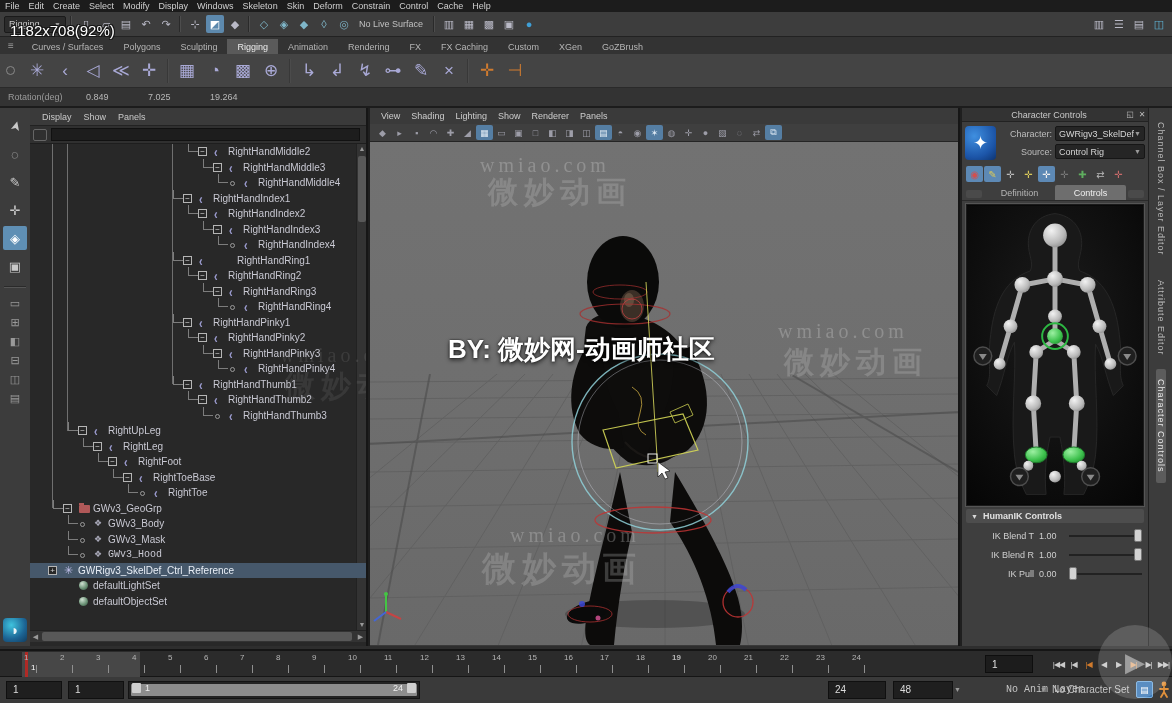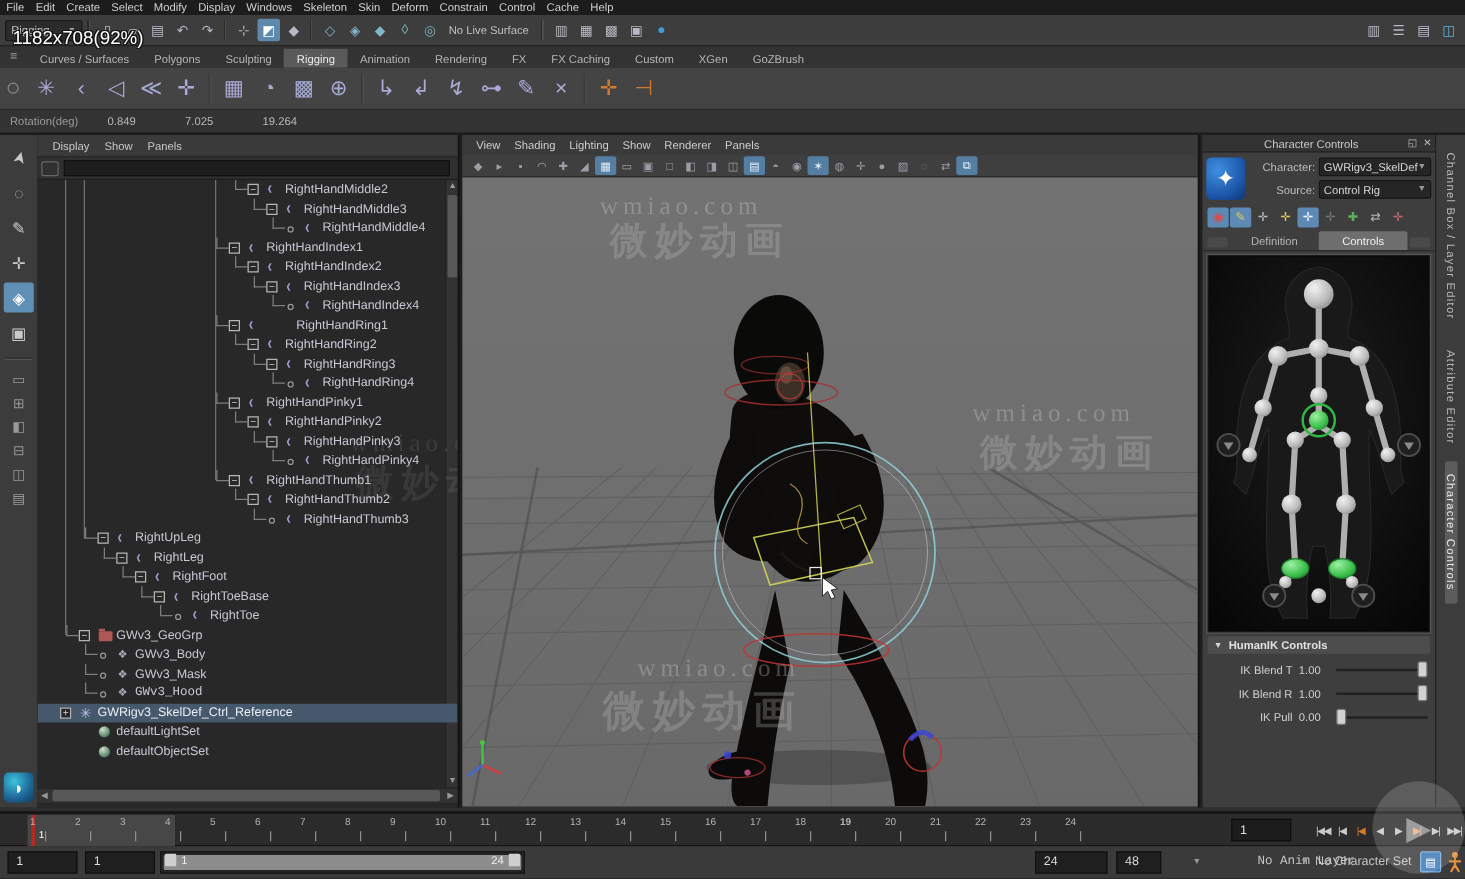--- a/index.html
+++ b/index.html
@@ -644,20 +644,21 @@
             <rect x="278" y="312" width="9" height="9" fill="none" stroke="#fff" stroke-width="1" opacity="0.9"></rect>
             <path d="M 288,320 l 0,15 l 4,-4 l 3,6 l 3,-1 l -3,-6 l 5,-1 Z" fill="#fff" stroke="#000" stroke-width="0.6"></path>
           </g>
         </svg>
         <span class="wm" style="left:110px; top:12px;">wmiao.com</span>
         <span class="wmcn" style="left:118px; top:30px;">微妙动画</span>
         <span class="wm" style="left:408px; top:178px;">wmiao.com</span>
         <span class="wmcn" style="left:414px; top:200px;">微妙动画</span>
         <span class="wm" style="left:140px; top:382px;">wmiao.com</span>
         <span class="wmcn" style="left:112px; top:404px; font-size:34px;">微妙动画</span>
+        <div class="byline">BY: 微妙网-动画师社区</div>
       </div>
     </div>
 
     <div id="charpanel">
       <div class="cc-title">
         <span class="cc-wbtn"> </span>
         <span class="t">Character Controls</span>
         <span class="cc-wbtn">◱</span>
         <span class="cc-wbtn">✕</span>
       </div>
@@ -881,21 +882,21 @@
     <div class="rb-field" style="left:6px; width:56px;">1</div>
     <div class="rb-field" style="left:68px; width:56px;">1</div>
     <div class="rb-range">
       <div class="rb-bar"></div>
       <div class="rb-h" style="left:3px;"></div>
       <div class="rb-h" style="right:3px;"></div>
       <span class="rb-lab" style="left:16px;">1</span>
       <span class="rb-lab" style="right:16px;">24</span>
     </div>
     <div class="rb-field" style="left:828px; width:58px;">24</div>
-    <div class="rb-field" style="left:893px; width:36px;">48</div>
+    <div class="rb-field" style="left:893px; width:60px;">48</div>
     <span class="rb-caret" style="left:954px;">▼</span>
     <span class="rb-text" style="left:1006px;font-family:Liberation Mono, monospace;">No Anim Layer</span>
     <span class="rb-caret" style="left:1040px;">▼</span>
     <span class="rb-text" style="left:1052px;">No Character Set</span>
     <div class="rb-blue">▤</div>
     <div class="rb-person">
       <svg width="14" height="17" viewBox="0 0 14 17">
           <circle cx="7" cy="3" r="2.4" fill="#e0913c"></circle>
           <path d="M7,6 L7,11 M3,8 L11,8 M7,11 L4,16 M7,11 L10,16" stroke="#e0913c" stroke-width="1.8" fill="none" stroke-linecap="round"></path>
         </svg>

